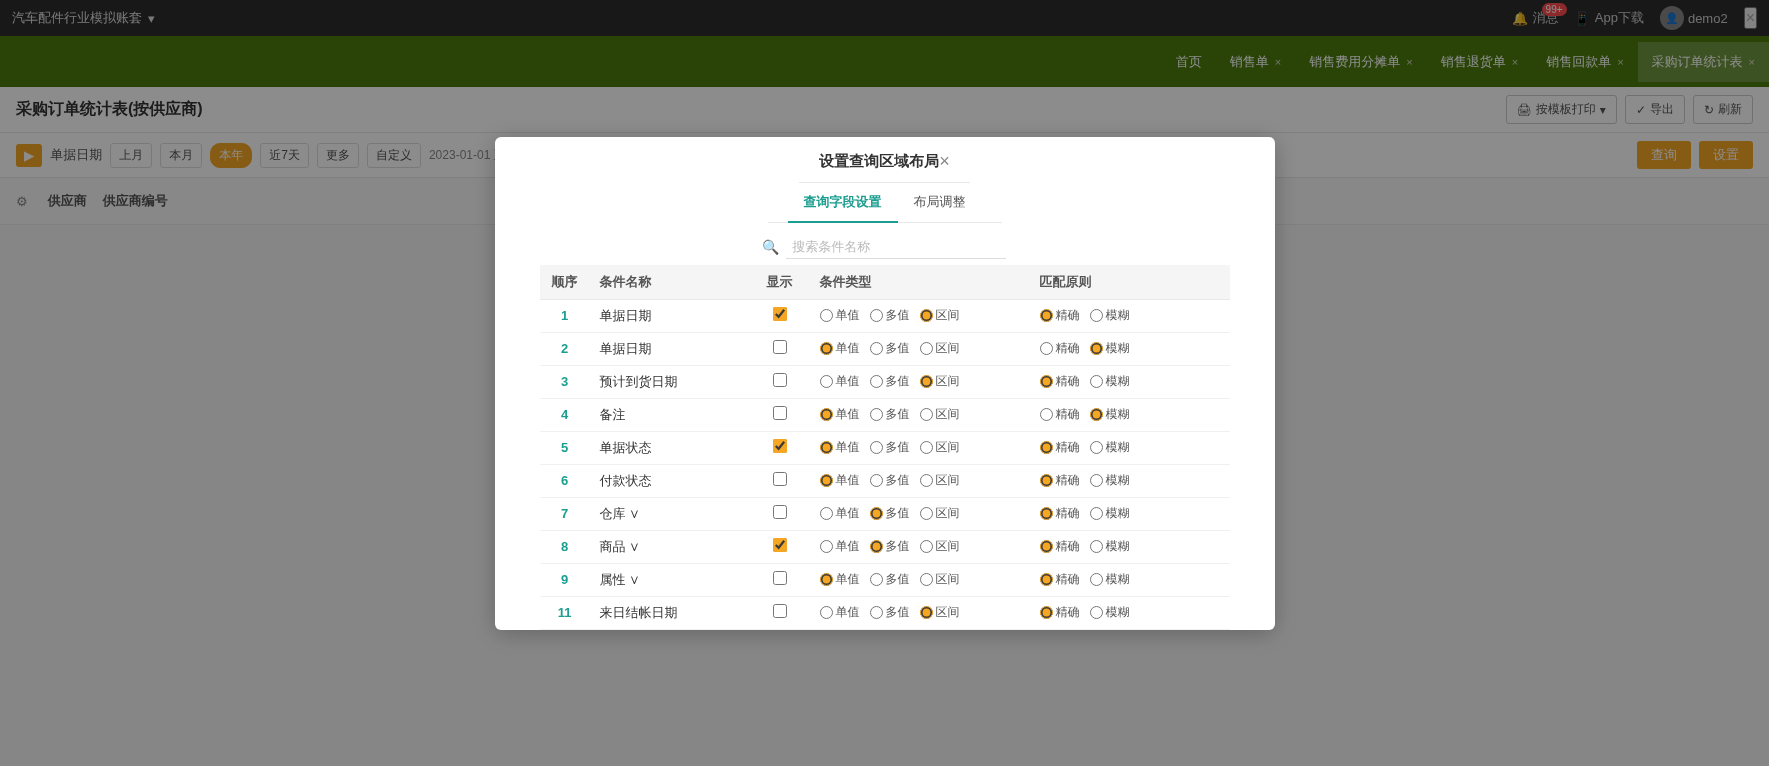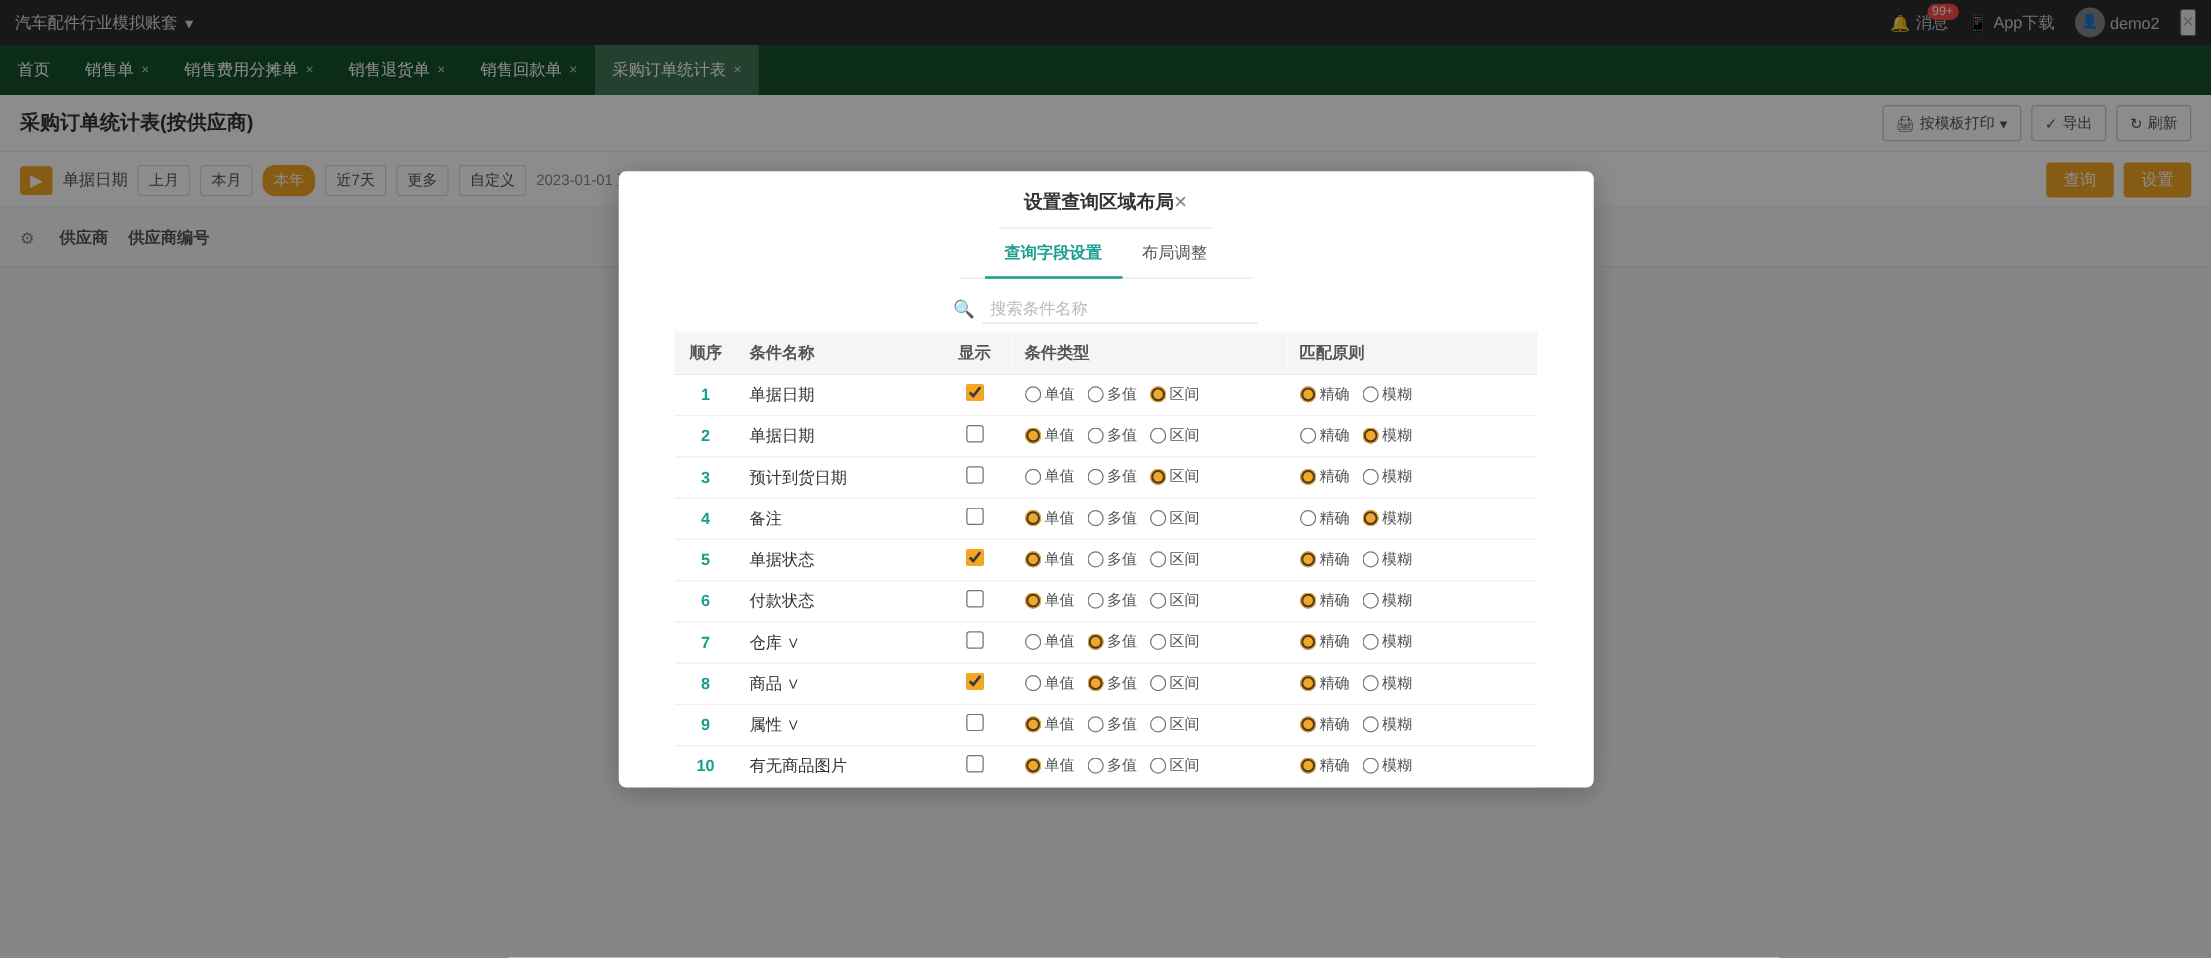--- a/index.html
+++ b/index.html
@@ -16,25 +16,26 @@
       color: #ccc;
     }
     .top-bar-left { font-size: 13px; color: #ddd; display: flex; align-items: center; gap: 6px; }
     .top-bar-right { display: flex; align-items: center; gap: 16px; font-size: 13px; }
     .top-bar-right .notif { display: flex; align-items: center; gap: 4px; position: relative; }
     .badge { background: #ff4d4f; color: white; border-radius: 8px; font-size: 10px; padding: 1px 4px; position: absolute; top: -6px; right: -8px; }
     .top-bar-close { color: #aaa; cursor: pointer; font-size: 16px; }
 
     
     .nav-bar {
-      background: #14532d;
-      height: 40px;
+      background: #4d7c0f;
+      height: 51px;
       display: flex;
       align-items: center;
       padding: 0 0 0 0;
+      justify-content: flex-end;
     }
     .nav-item {
       color: white;
       padding: 0 14px;
       height: 40px;
       display: flex;
       align-items: center;
       font-size: 13px;
       cursor: pointer;
       white-space: nowrap;
@@ -538,34 +539,34 @@
                 </div>
               </td>
               <td>
                 <div class="radio-group">
                   <label class="radio-item"><input type="radio" name="match_8" value="精确" checked="" style="">精确</label>
                   <label class="radio-item"><input type="radio" name="match_8" value="模糊" style="">模糊</label>
                 </div>
               </td>
             </tr>
             <tr>
-              <td style="color: rgb(26, 158, 143); font-weight: bold; text-align: center;">10</td>
-              <td>有无商品图片</td>
-              <td style="text-align: center;"><input type="checkbox" style="accent-color: rgb(245, 166, 35);"></td>
-              <td>
-                <div class="radio-group">
-                  <label class="radio-item"><input type="radio" name="type_9" value="单值" checked="" style="">单值</label>
-                  <label class="radio-item"><input type="radio" name="type_9" value="多值" style="">多值</label>
-                  <label class="radio-item"><input type="radio" name="type_9" value="区间" style="">区间</label>
-                </div>
-              </td>
-              <td>
-                <div class="radio-group">
-                  <label class="radio-item"><input type="radio" name="match_9" value="精确" checked="" style="">精确</label>
-                  <label class="radio-item"><input type="radio" name="match_9" value="模糊" style="">模糊</label>
+              <td style="color: rgb(26, 158, 143); font-weight: bold; text-align: center;">11</td>
+              <td>来日结帐日期</td>
+              <td style="text-align: center;"><input type="checkbox" style="accent-color: rgb(245, 166, 35);"></td>
+              <td>
+                <div class="radio-group">
+                  <label class="radio-item"><input type="radio" name="type_10" value="单值" style="">单值</label>
+                  <label class="radio-item"><input type="radio" name="type_10" value="多值" style="">多值</label>
+                  <label class="radio-item"><input type="radio" name="type_10" value="区间" checked="" style="">区间</label>
+                </div>
+              </td>
+              <td>
+                <div class="radio-group">
+                  <label class="radio-item"><input type="radio" name="match_10" value="精确" checked="" style="">精确</label>
+                  <label class="radio-item"><input type="radio" name="match_10" value="模糊" style="">模糊</label>
                 </div>
               </td>
             </tr>
           </tbody>
       </table>
     </div>
 
   </div>
 </div>
 

